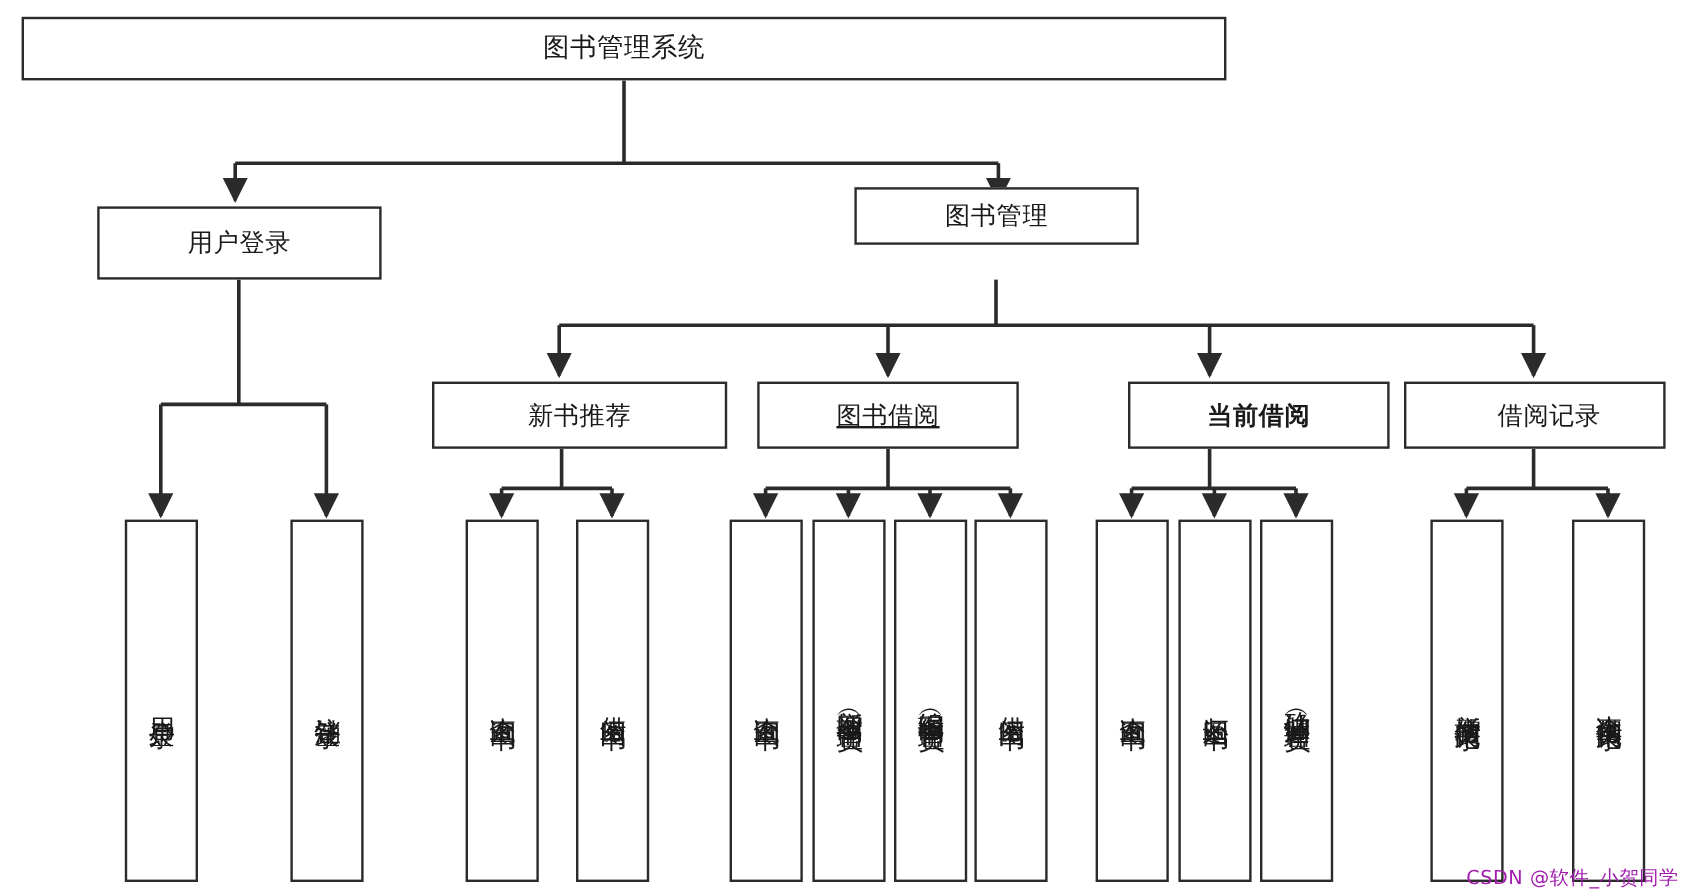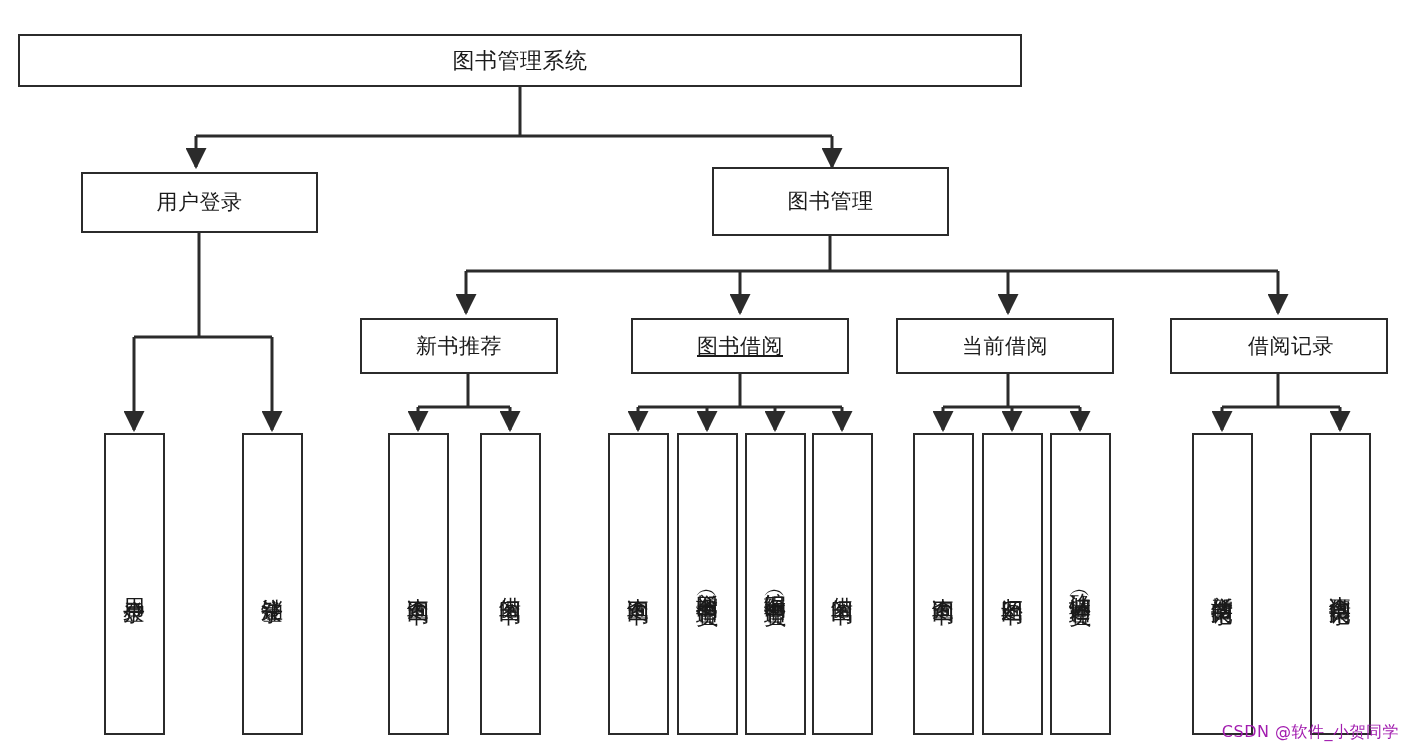--- a/index.html
+++ b/index.html
@@ -113,41 +113,41 @@
       <path d="M 1012 407 L 1012 430" marker-end="url(#arrow)"></path>
       <path d="M 1080 407 L 1080 430" marker-end="url(#arrow)"></path>
 
       <path d="M 1278 374 L 1278 407"></path>
       <path d="M 1222 407 L 1340 407"></path>
       <path d="M 1222 407 L 1222 430" marker-end="url(#arrow)"></path>
       <path d="M 1340 407 L 1340 430" marker-end="url(#arrow)"></path>
     </g>
   </svg>
 
-  <div class="node horiz root" style="left:18px;top:14px;width:1004px;height:53px;margin-top:20px;">
+  <div class="node horiz root" style="left:18px;top:14px;width:1004px;height:53px;">
     <span class="label">图书管理系统</span>
   </div>
 
   <div class="node horiz" style="left:81px;top:172px;width:237px;height:61px;">
     <span class="label">用户登录</span>
   </div>
 
-  <div class="node horiz" style="left:712px;top:167px;width:237px;height:69px;">
+  <div class="node horiz" style="left:712px;top:156px;width:237px;height:48px;">
     <span class="label">图书管理</span>
   </div>
 
-  <div class="node horiz" style="left:360px;top:318px;width:198px;height:56px;">
+  <div class="node horiz" style="left:360px;top:318px;width:246px;height:56px;">
     <span class="label">新书推荐</span>
   </div>
 
   <div class="node horiz" style="left:631px;top:318px;width:218px;height:56px;text-decoration:underline;">
     <span class="label">图书借阅</span>
   </div>
 
-  <div class="node horiz" style="left:896px;top:318px;width:218px;height:56px;">
+  <div class="node horiz" style="left:940px;top:318px;width:218px;height:56px;font-weight:bold;">
     <span class="label">当前借阅</span>
   </div>
 
   <div class="node horiz" style="left:1170px;top:318px;width:218px;height:56px;padding-left:24px;">
     <span class="label">借阅记录</span>
   </div>
 
   <div class="node vert" style="left:104px;top:433px;width:61px;height:302px;">
     <span class="label">用户登录</span>
   </div>

